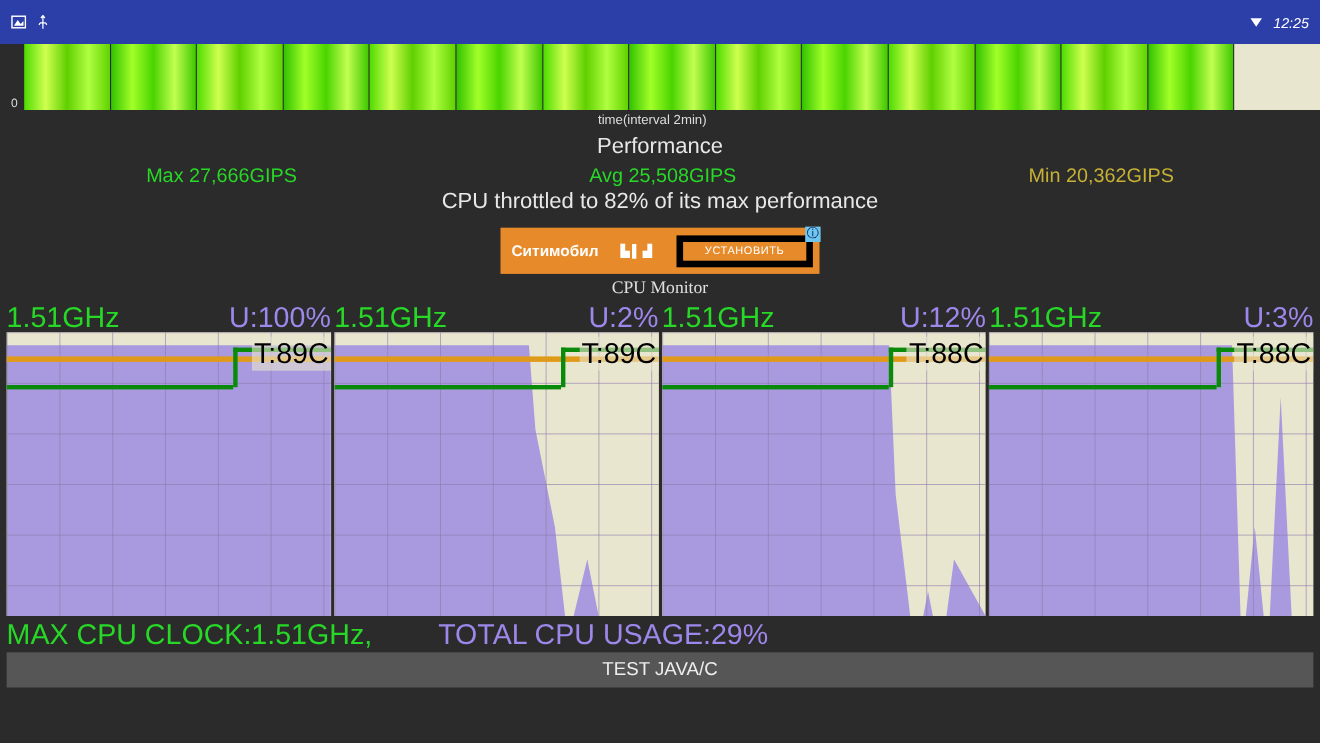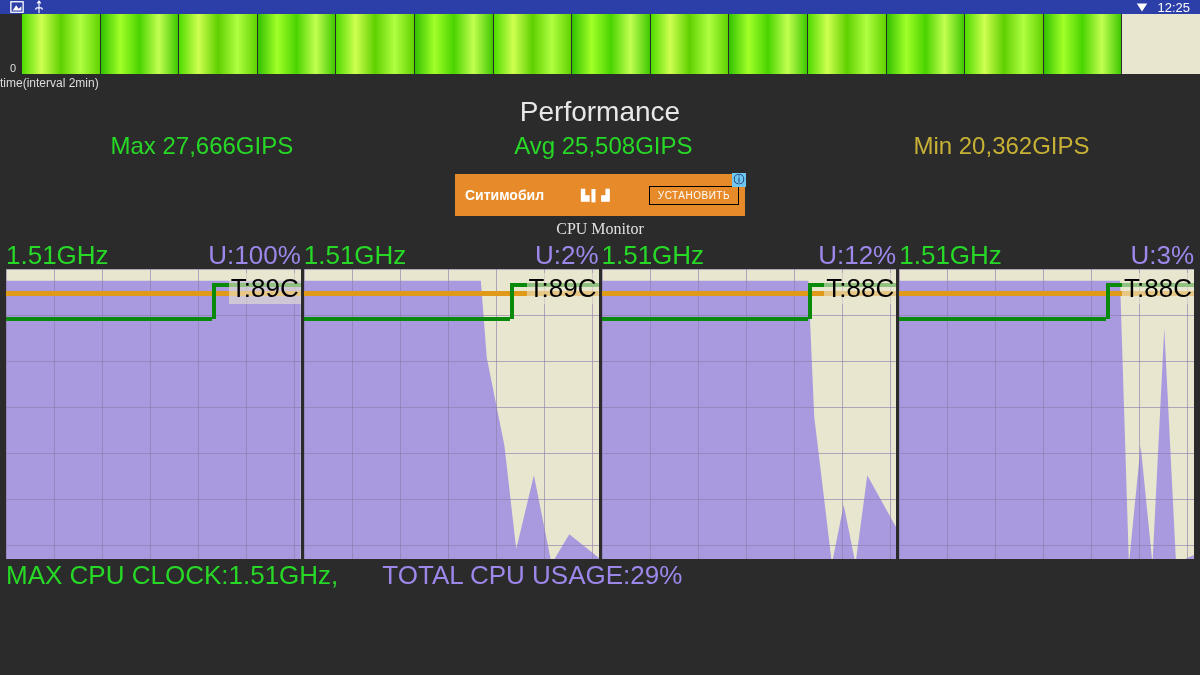--- a/index.html
+++ b/index.html
@@ -6,28 +6,29 @@
   body {
     width: 1200px;
     height: 675px;
     background: #2b2b2b;
     font-family: Arial, sans-serif;
     color: #fff;
     overflow: hidden;
     position: relative;
   }
   .status-bar {
-    height: 14px;
+    height: 40px;
     background: #2c3ea8;
     display: flex;
     align-items: center;
     justify-content: space-between;
     padding: 0 10px;
     font-size: 13px;
     color: #fff;
+    font-style: italic;
   }
   .status-left { display: flex; gap: 8px; align-items: center; }
   .status-right { display: flex; gap: 8px; align-items: center; }
   .icon-box { width: 14px; height: 14px; display: inline-block; }
 
   .spectro-container {
     position: relative;
     height: 60px;
     display: flex;
     align-items: stretch;
@@ -44,25 +45,25 @@
     display: flex;
     gap: 1px;
   }
   .spec-bar {
     flex: 1;
     background: linear-gradient(90deg, #2fbf00, #b7ff22, #6fdc00, #9fff30);
   }
   .spec-bar.var1 { background: linear-gradient(90deg,#4edc00,#cfff50,#5fd000,#b0ff40,#60d200); }
   .spec-bar.var2 { background: linear-gradient(90deg,#33c200,#a2ff28,#4ad400,#c2ff50,#3fc800); }
   .spec-bar.empty { background: #e9e6cf; }
-  .time-label { text-align: left; font-size: 12px; color: #ddd; padding: 2px 14px 0 0; }
+  .time-label { text-align: center; font-size: 12px; color: #ddd; padding: 2px 14px 0 0; }
 
   .perf-block { text-align: center; padding: 6px 0 4px 0; }
-  .perf-title { font-size: 28px; color: #e8e8e8; margin-bottom: 4px; }
-  .perf-row { display: flex; justify-content: space-around; font-size: 24px; margin-bottom: 2px; }
+  .perf-title { font-size: 20px; color: #e8e8e8; margin-bottom: 4px; }
+  .perf-row { display: flex; justify-content: space-around; font-size: 18px; margin-bottom: 2px; }
   .perf-max { color: #27d827; }
   .perf-avg { color: #27d827; }
   .perf-min { color: #c7b135; }
   .throttle { font-size: 20px; color: #e8e8e8; margin-top: 2px; }
 
   .ad-banner {
     width: 290px;
     height: 42px;
     margin: 8px auto 4px auto;
     background: #e78a2a;
@@ -70,24 +71,24 @@
     align-items: center;
     justify-content: space-between;
     padding: 0 6px 0 10px;
     position: relative;
     font-size: 14px;
     color: #fff;
   }
   .ad-brand { font-weight: bold; }
   .ad-btn {
     background: transparent;
-    border: 1px solid #000000;
+    border: 6px solid #000000;
     color: #fff;
     font-size: 10px;
-    padding: 3px 8px;
+    padding: 3px 20px;
     letter-spacing: 0.5px;
   }
   .ad-close {
     position: absolute;
     top: -1px; right: -1px;
     width: 14px; height: 14px;
     background: #6ec7ef;
     color: #004;
     font-size: 11px;
     text-align: center;
@@ -106,21 +107,21 @@
     display: flex;
     justify-content: space-between;
     font-size: 26px;
     font-weight: 500;
     line-height: 1.05;
   }
   .cpu-freq { color: #27d827; }
   .cpu-usage { color: #9d87ea; }
   .cpu-chart {
     position: relative;
-    height: 290px;
+    height: 258px;
     background: #e9e6cf;
     overflow: hidden;
   }
   .grid-lines {
     position: absolute;
     inset: 0;
     background-image:
       linear-gradient(to right, rgba(140,120,170,.6) 1px, transparent 1px),
       linear-gradient(to bottom, rgba(140,120,170,.6) 1px, transparent 1px);
     background-size: 48px 46px;
@@ -172,21 +173,21 @@
   .totals {
     display: flex;
     padding: 2px 6px 2px 6px;
     font-size: 26px;
     line-height: 1.1;
     font-weight: 500;
     gap: 44px;
   }
   .tot-clock { color: #27d827; }
   .tot-temp { color: #e0c030; margin-left: 16px;}
-  .tot-usage { color: #9d87ea; }
+  .tot-usage { color: #9d87ea; margin-left: 16px;}
 
   .btn-row {
     display: flex;
     gap: 2px;
     padding: 0 6px 6px 6px;
   }
   .app-btn {
     flex: 1;
     background: #565656;
     color: #eee;
@@ -248,20 +249,21 @@
 </div>
 <div class="time-label">time(interval 2min)</div>
 
 <div class="perf-block">
   <div class="perf-title">Performance</div>
   <div class="perf-row">
     <span class="perf-max">Max 27,666GIPS</span>
     <span class="perf-avg">Avg 25,508GIPS</span>
     <span class="perf-min">Min 20,362GIPS</span>
   </div>
+  <div class="throttle">CPU throttled to 82% of its max performance</div>
 </div>
 
 <div class="ad-banner">
   <span class="ad-brand">Ситимобил</span>
   <span style="font-size:11px;letter-spacing:2px;">▙▌▟</span>
   <button class="ad-btn">УСТАНОВИТЬ</button>
   <div class="ad-close">ⓘ</div>
 </div>
 
 <div class="section-label">CPU Monitor</div>
@@ -341,13 +343,14 @@
   </div>
 
 </div>
 
 <div class="totals">
   <span class="tot-clock">MAX CPU CLOCK:1.51GHz,</span>
   <span class="tot-usage">TOTAL CPU USAGE:29%</span>
 </div>
 
 <div class="btn-row">
+  <button class="app-btn">TEST JAVA/C</button>
 </div>
 
 </body></html>

